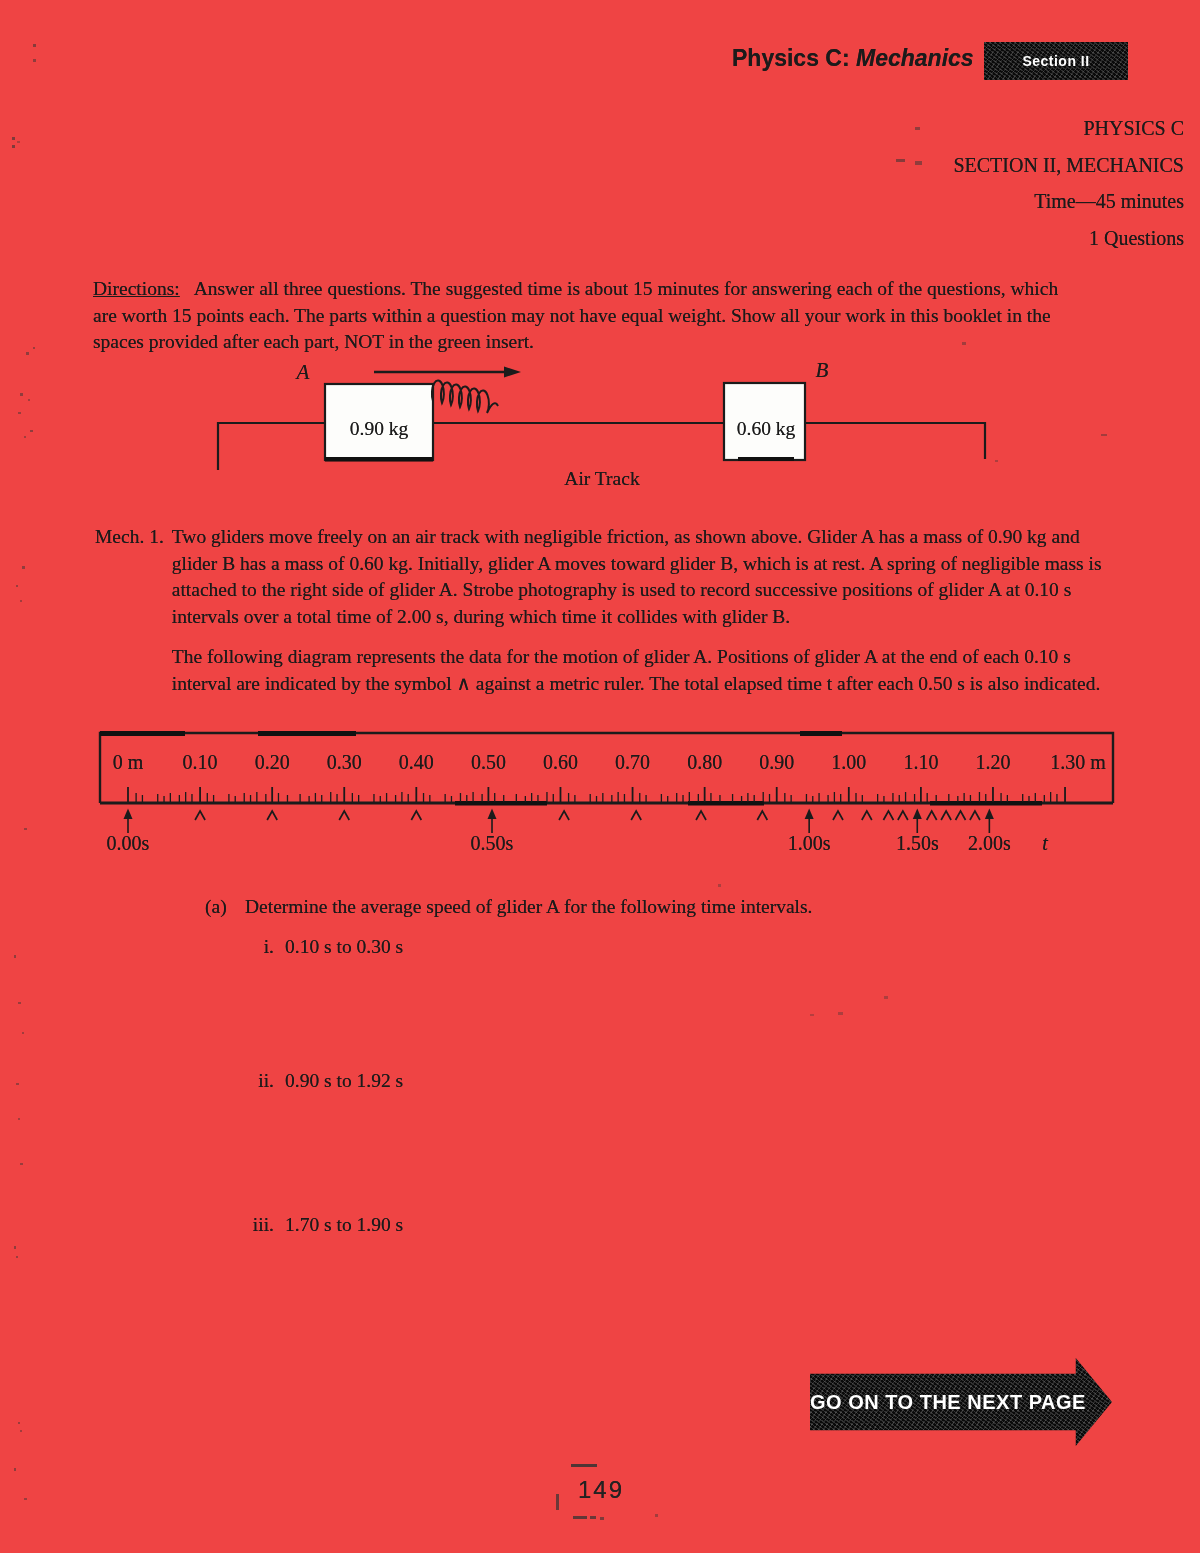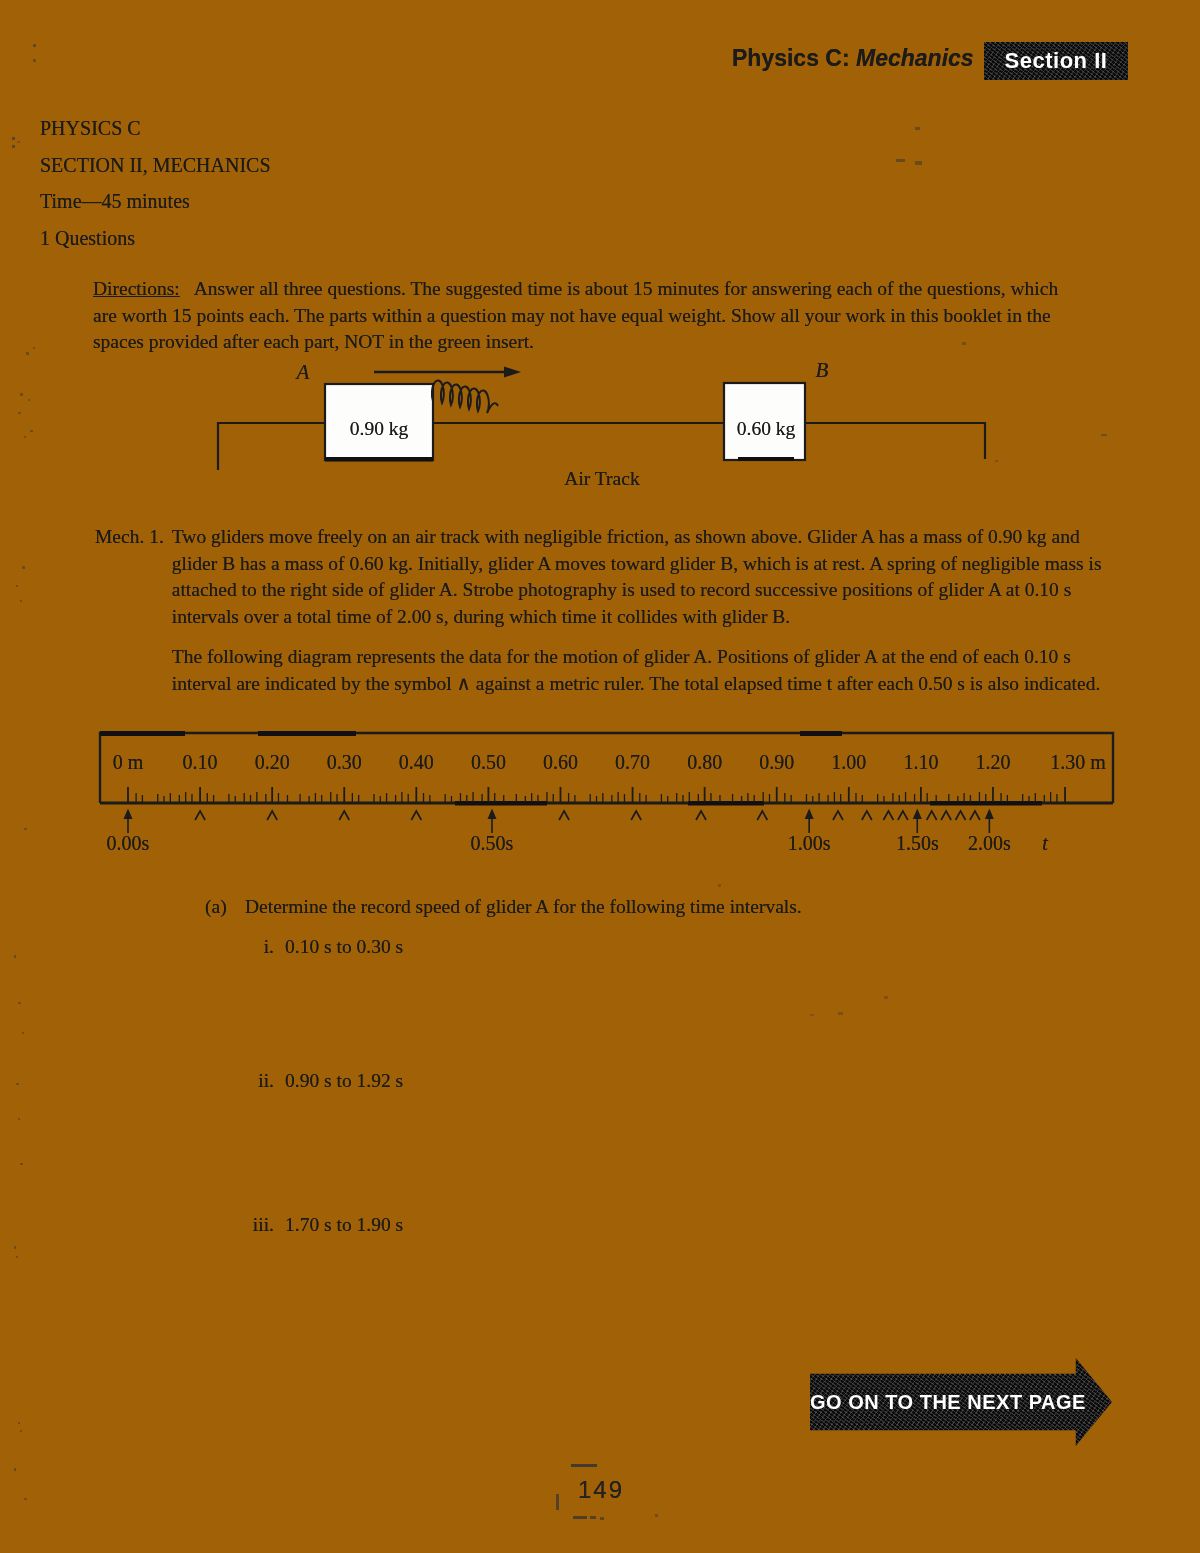--- a/index.html
+++ b/index.html
@@ -1,40 +1,40 @@
 <!DOCTYPE html>
 <html><head>
 <meta charset="utf-8">
 <style>
   html,body{margin:0;padding:0;background:#ffffff;}
   .page{
     position:relative;width:1200px;height:1553px;margin:0 auto;
-    background:#a16207;color:#1b1b1b;
+    background:#ef4444;color:#1b1b1b;
     font-family:"Liberation Serif",serif;overflow:hidden;
   }
   .page *{box-sizing:border-box;}
   .scan-text{text-shadow:0 0 .5px rgba(20,20,20,.75);}
 
   
   .header-title{
     position:absolute;left:732px;top:45px;white-space:nowrap;
     font-family:"Liberation Sans",sans-serif;font-weight:bold;font-size:23px;
   }
   .header-title .subject{font-style:italic;}
   .section-badge{
     position:absolute;left:984px;top:42px;width:144px;height:38px;
     background:#0a0a0a;color:#fff;display:flex;align-items:center;justify-content:center;
-    font-family:"Liberation Sans",sans-serif;font-weight:bold;font-size:22px;letter-spacing:.5px;
+    font-family:"Liberation Sans",sans-serif;font-weight:bold;font-size:14px;letter-spacing:.5px;
     background-image:
       repeating-linear-gradient(37deg, rgba(255,255,255,.16) 0 1px, transparent 1px 3px),
       repeating-linear-gradient(-53deg, rgba(255,255,255,.12) 0 1px, transparent 1px 4px);
   }
 
   
-  .title-block{position:absolute;left:0;right:16px;top:110px;text-align:left;font-size:20px;margin-left:40px;}
+  .title-block{position:absolute;left:0;right:16px;top:110px;text-align:right;font-size:20px;margin-left:40px;}
   .title-block div{line-height:36.5px;}
 
   
   .directions{position:absolute;left:93px;top:276px;width:990px;font-size:19.5px;line-height:26.5px;}
   .directions .u{text-decoration:underline;margin-right:14px;}
 
   
   .mech{position:absolute;left:95px;top:524px;width:1013px;font-size:19.5px;line-height:26.5px;display:flex;}
   .mech-label{flex:0 0 64px;margin-right:8px;white-space:nowrap;}
   .mech-body{flex:1;}
@@ -305,21 +305,21 @@
       <path d="M955.524,95 L960.524,86 L965.524,95" fill="none" stroke="#1b1b1b" stroke-width="1.7"></path>
       <path d="M969.9399999999999,95 L974.9399999999999,86 L979.9399999999999,95" fill="none" stroke="#1b1b1b" stroke-width="1.7"></path>
       <line x1="989.356" y1="90" x2="989.356" y2="108" stroke="#1b1b1b" stroke-width="1.6"></line>
       <path d="M984.856,94 L989.356,83.5 L993.856,94 Z" fill="#1b1b1b"></path>
       <text x="989.356" y="125" text-anchor="middle" class="rlabel">2.00s</text>
       <text x="1045" y="125" text-anchor="middle" class="rlabel ritalic">t</text>
     </svg>
 
   <div class="qa">
     <div class="qa-label">(a)</div>
-    <div>Determine the record speed of glider A for the following time intervals.</div>
+    <div>Determine the average speed of glider A for the following time intervals.</div>
   </div>
   <div class="qa-part part-i">
     <div class="qa-num">i.</div>
     <div>0.10 s to 0.30 s</div>
   </div>
   <div class="qa-part part-ii">
     <div class="qa-num">ii.</div>
     <div>0.90 s to 1.92 s</div>
   </div>
   <div class="qa-part part-iii">

